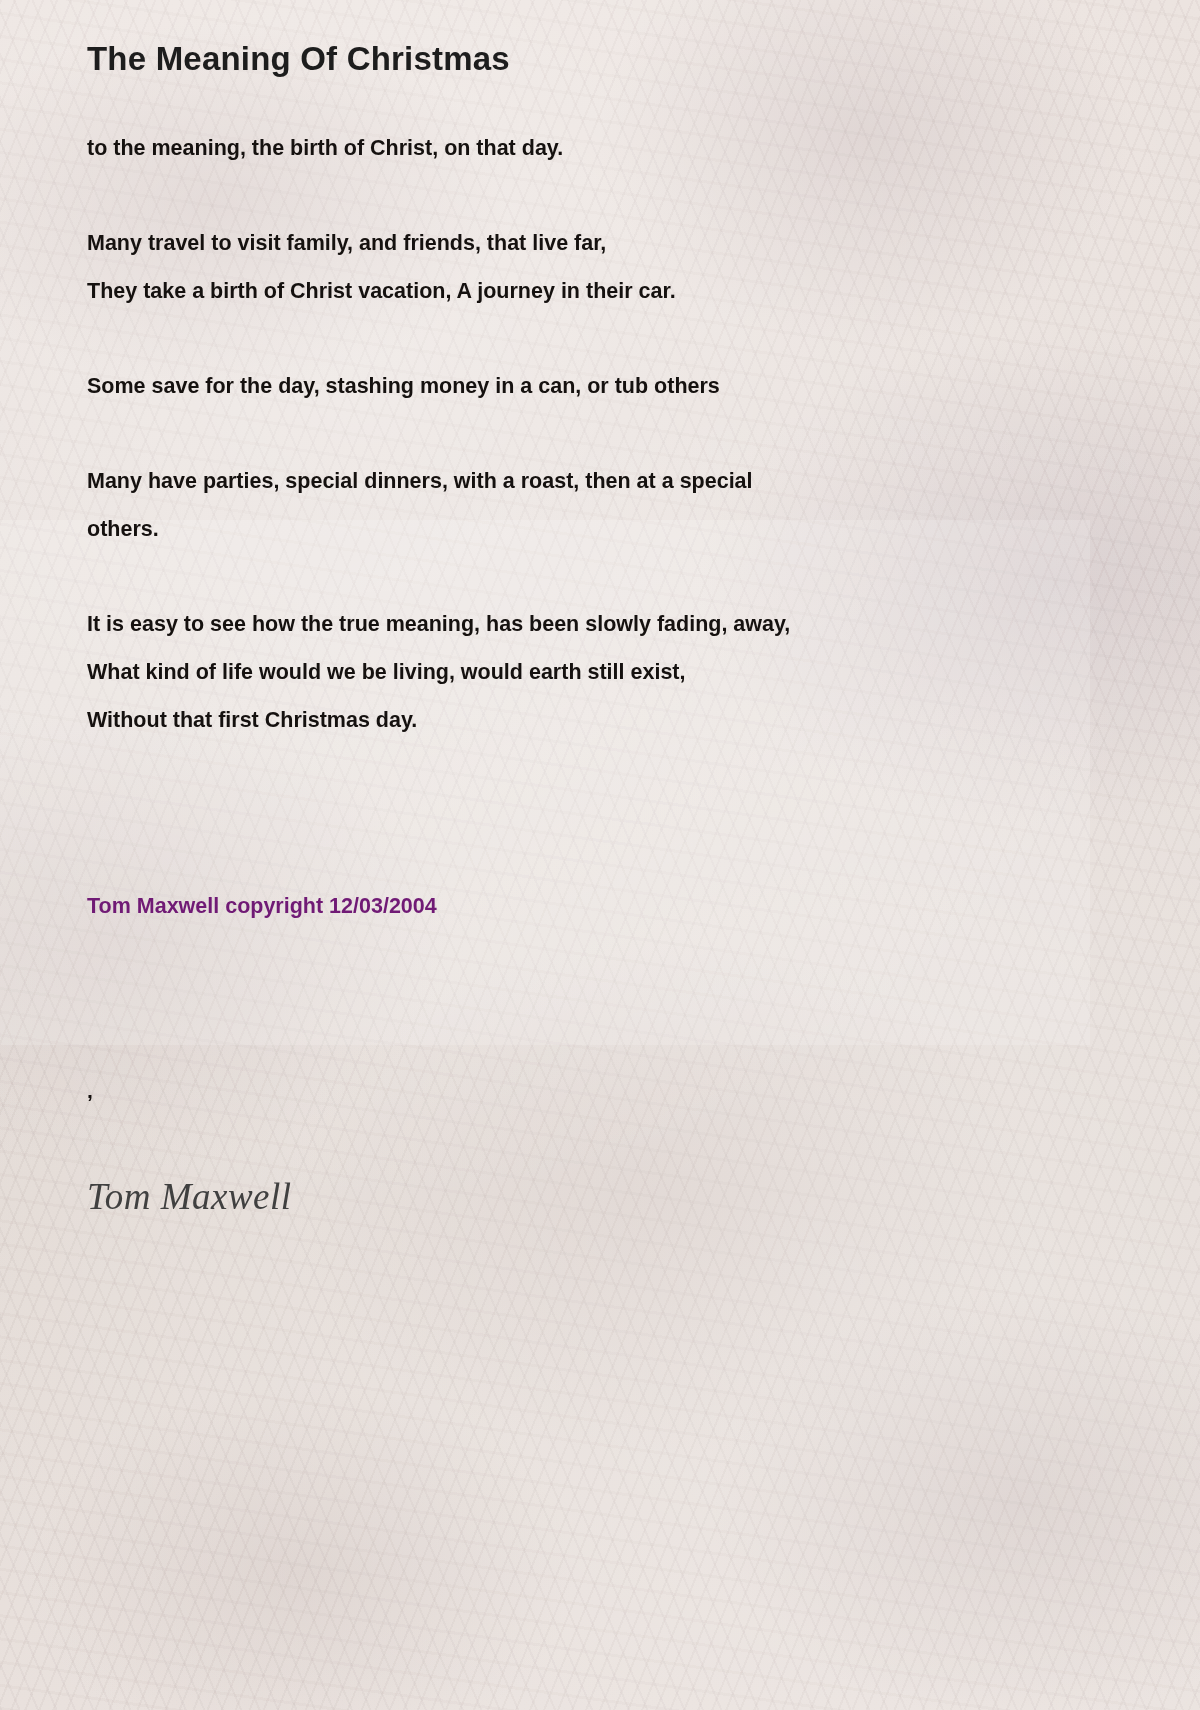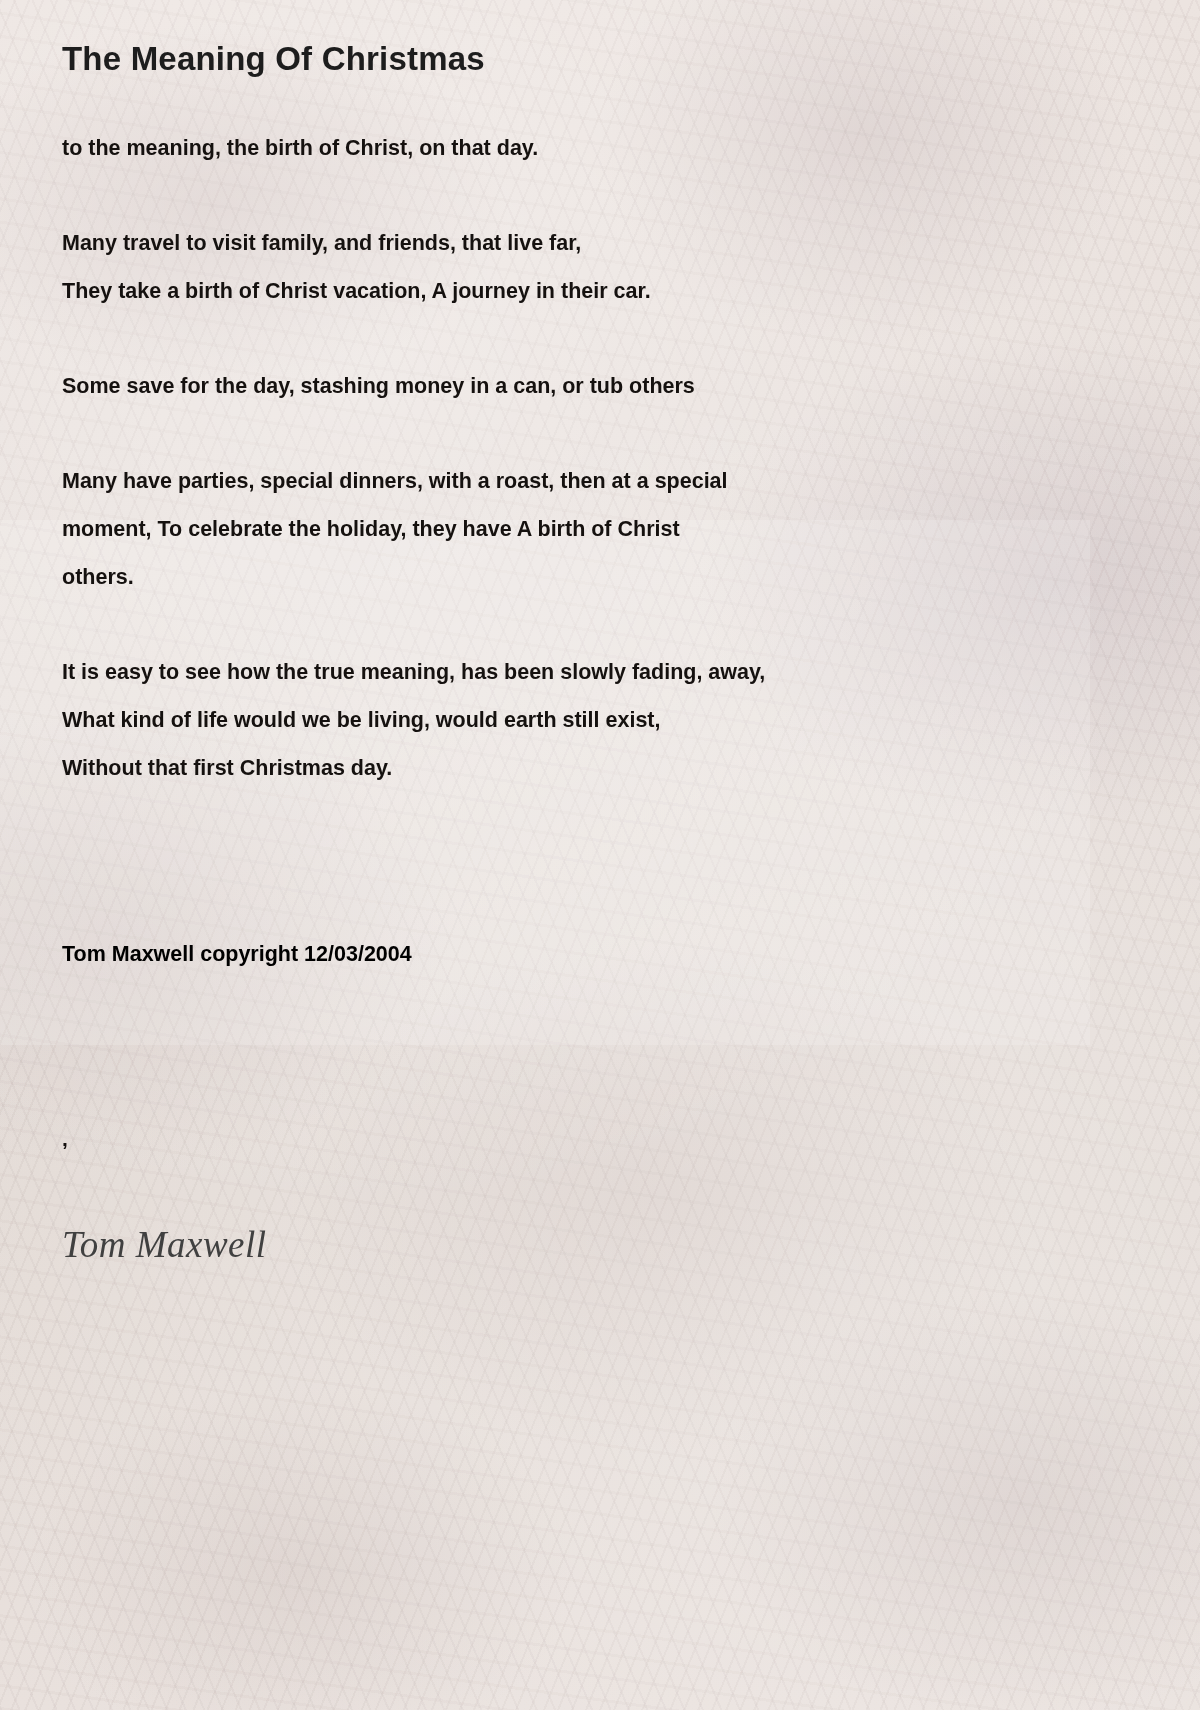--- a/index.html
+++ b/index.html
@@ -61,20 +61,21 @@
     height: 525px;
     background: rgba(255,255,255,0.16);
     pointer-events: none;
   }
 
   .content {
     position: relative;
     z-index: 3;
     padding: 40px 62px 0 62px;
     box-sizing: border-box;
+    margin-left: 25px;
   }
 
   .poem-title {
     font-size: 33px;
     font-weight: bold;
     color: #1d1d1d;
     margin: 0 0 46px 0;
     letter-spacing: 0.2px;
   }
 
@@ -86,21 +87,21 @@
     font-weight: bold;
     color: #15110f;
     line-height: 48px;
     white-space: pre-wrap;
   }
 
   .credit {
     margin-top: 150px;
     font-size: 21.5px;
     font-weight: bold;
-    color: #000000;
+    color: #701a75;
   }
 
   .stray-mark {
     margin-top: 160px;
     font-size: 21px;
     font-weight: bold;
     color: #15110f;
   }
 
   .signature {
@@ -131,21 +132,20 @@
     <div class="line">Many travel to visit family, and friends, that live far,</div>
     <div class="line">They take a birth of Christ vacation, A journey in their car.</div>
   </div>
 
   <div class="stanza">
     <div class="line">Some save for the day, stashing money in a can, or tub others</div>
   </div>
 
   <div class="stanza">
     <div class="line">Many have parties, special dinners, with a roast, then at a special</div>
-    <div class="line">moment, To celebrate the holiday, they have A birth of Christ</div>
     <div class="line">others.</div>
   </div>
 
   <div class="stanza">
     <div class="line">It is easy to see how the true meaning, has been slowly fading, away,</div>
     <div class="line">What kind of life would we be living, would earth still exist,</div>
     <div class="line">Without that first Christmas day.</div>
   </div>
 
   <div class="credit">Tom Maxwell copyright 12/03/2004</div>

